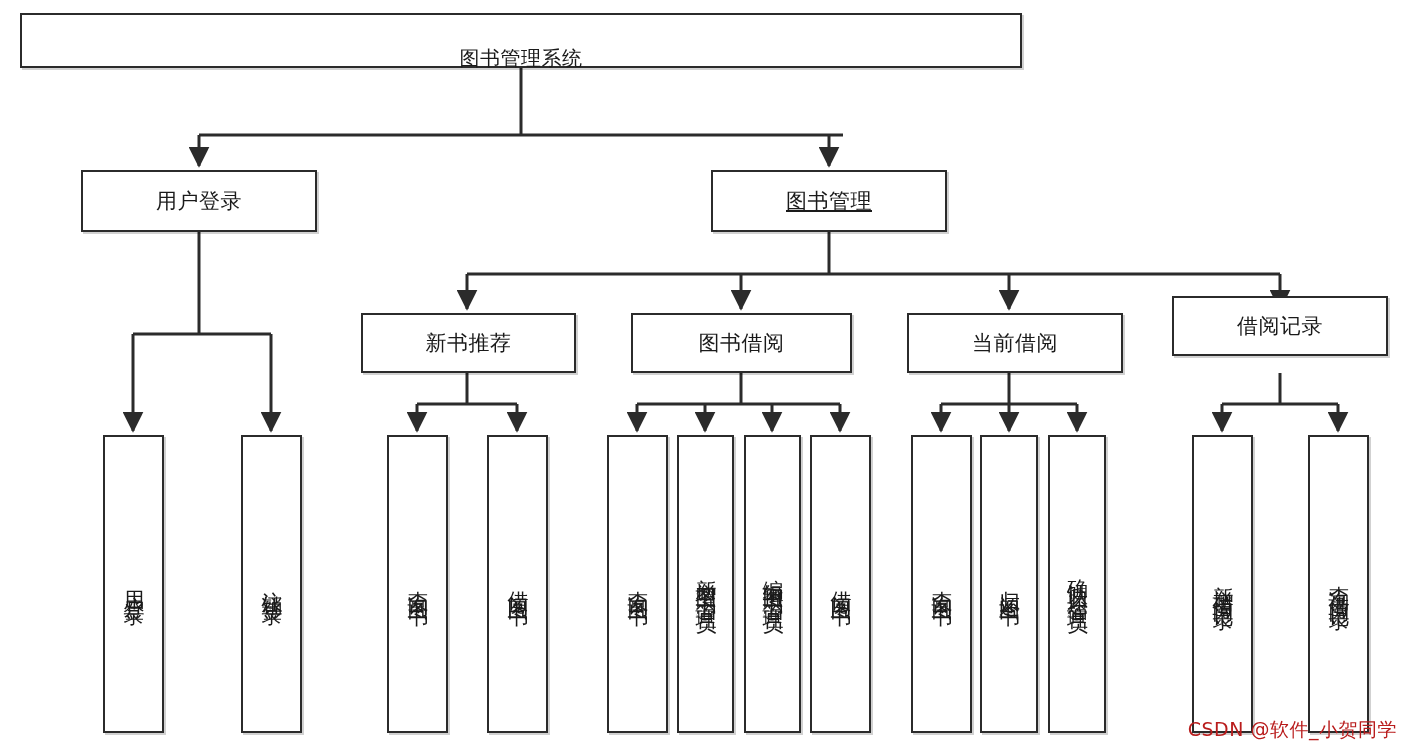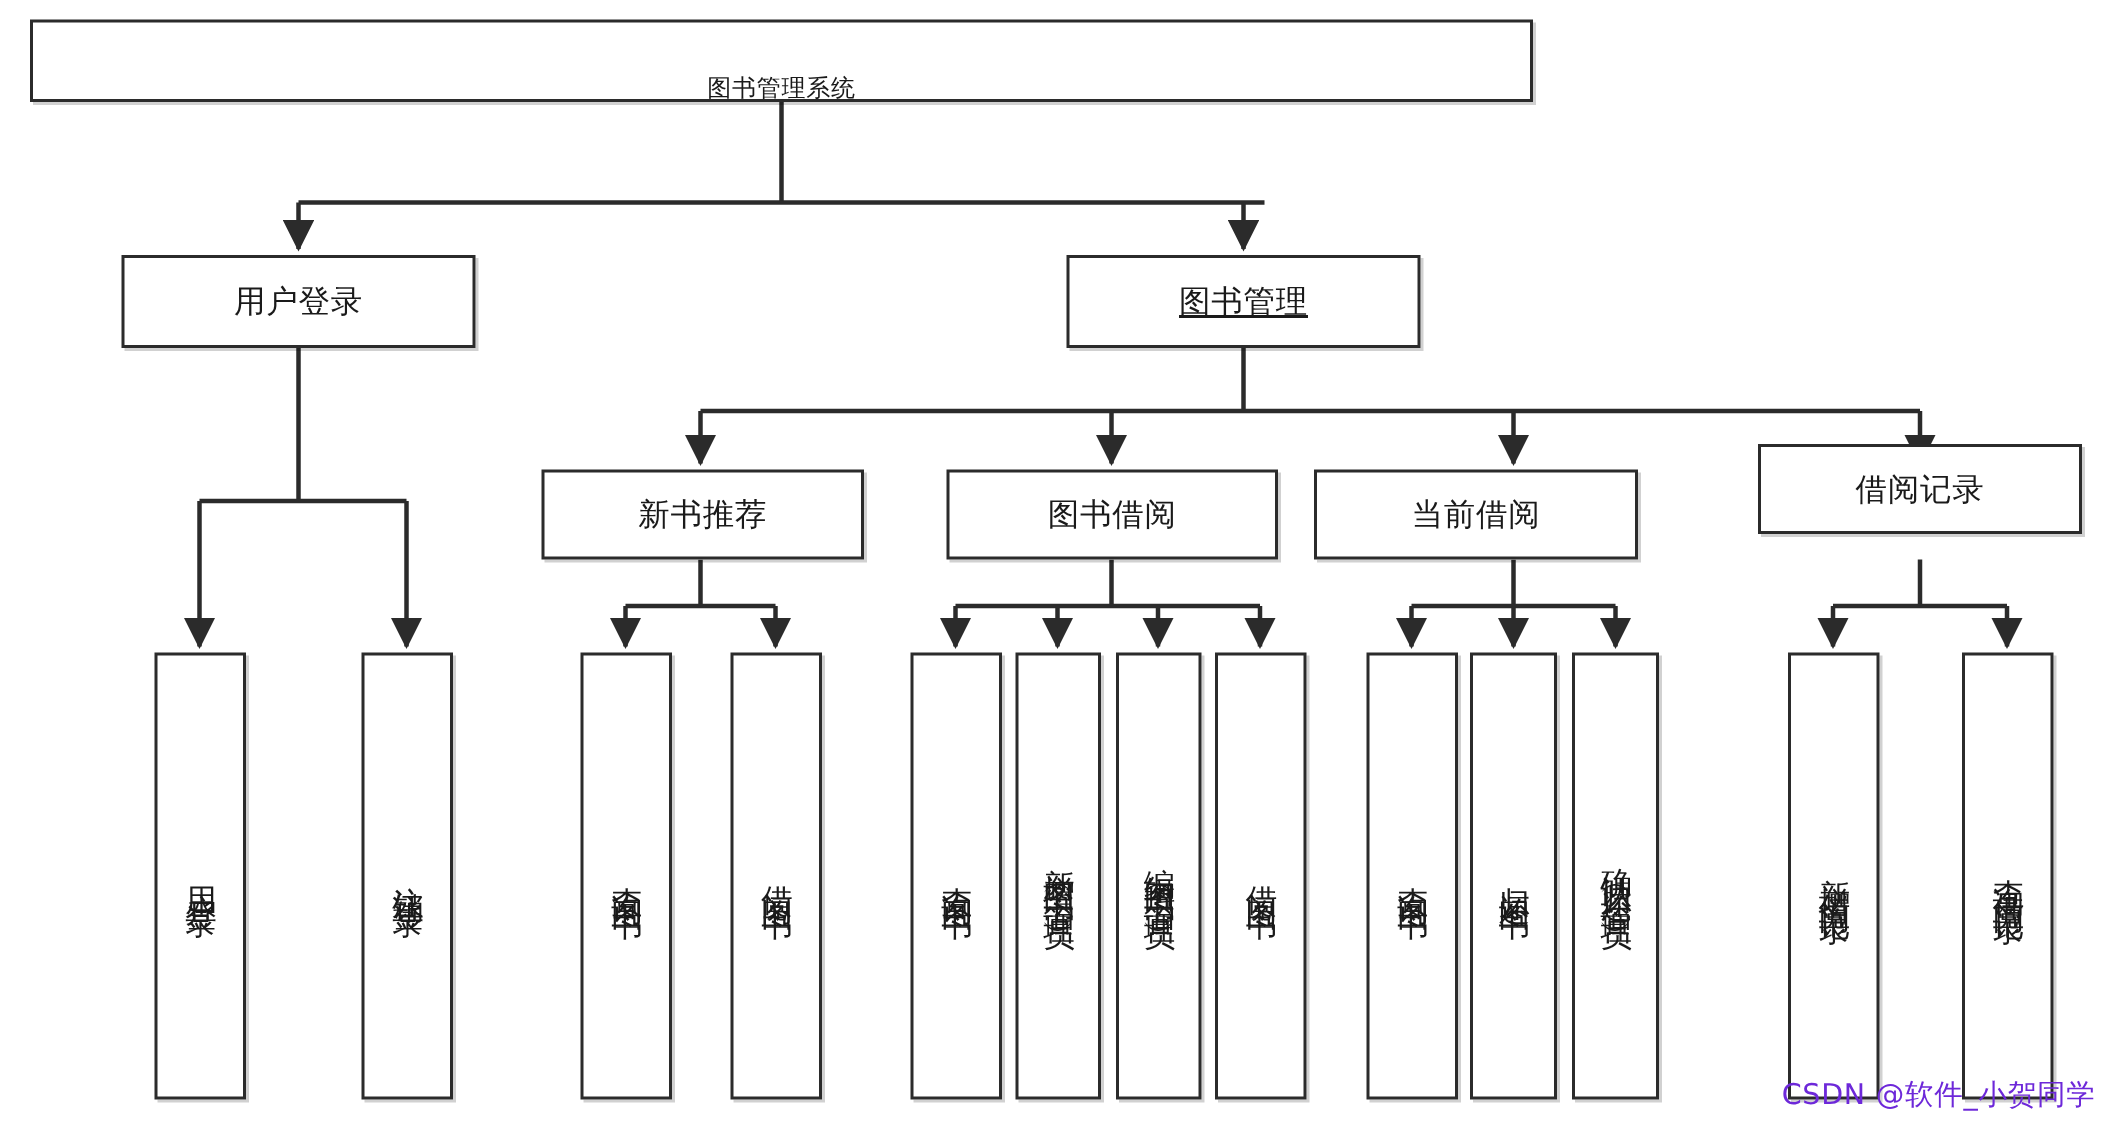--- a/index.html
+++ b/index.html
@@ -48,27 +48,27 @@
     justify-content: center;
   }
   .node.vert .lbl {
     writing-mode: vertical-rl;
     text-orientation: upright;
     font-size: 21px;
     letter-spacing: 5px;
     line-height: 1;
     white-space: nowrap;
   }
-  #root.node .lbl { font-size: 16px; margin-top: 36px; }
+  #root.node .lbl { font-size: 20px; margin-top: 36px; }
   .watermark {
     position: absolute;
     right: 8px;
     bottom: 4px;
     font-size: 19px;
-    color: #6d28d9;
+    color: #b91c1c;
     letter-spacing: 0.5px;
     white-space: nowrap;
     user-select: none;
   }
 </style>
 </head>
 <body>
 
 <div id="canvas">
 
@@ -133,21 +133,21 @@
   <div class="node" style="left:711px; top:170px; width:236px; height:62px;text-decoration:underline;">
     <span class="lbl">图书管理</span>
   </div>
 
   <div class="node" style="left:631px; top:313px; width:221px; height:60px;">
     <span class="lbl">图书借阅</span>
   </div>
   <div class="node" style="left:361px; top:313px; width:215px; height:60px;">
     <span class="lbl">新书推荐</span>
   </div>
-  <div class="node" style="left:876px; top:313px; width:216px; height:60px;">
+  <div class="node" style="left:907px; top:313px; width:216px; height:60px;">
     <span class="lbl">当前借阅</span>
   </div>
   <div class="node" style="left:1172px; top:296px; width:216px; height:60px;">
     <span class="lbl">借阅记录</span>
   </div>
 
   <div class="node vert" style="left:103px; top:435px; width:61px; height:298px;">
     <span class="lbl">用户登录</span>
   </div>
   <div class="node vert" style="left:241px; top:435px; width:61px; height:298px;">

